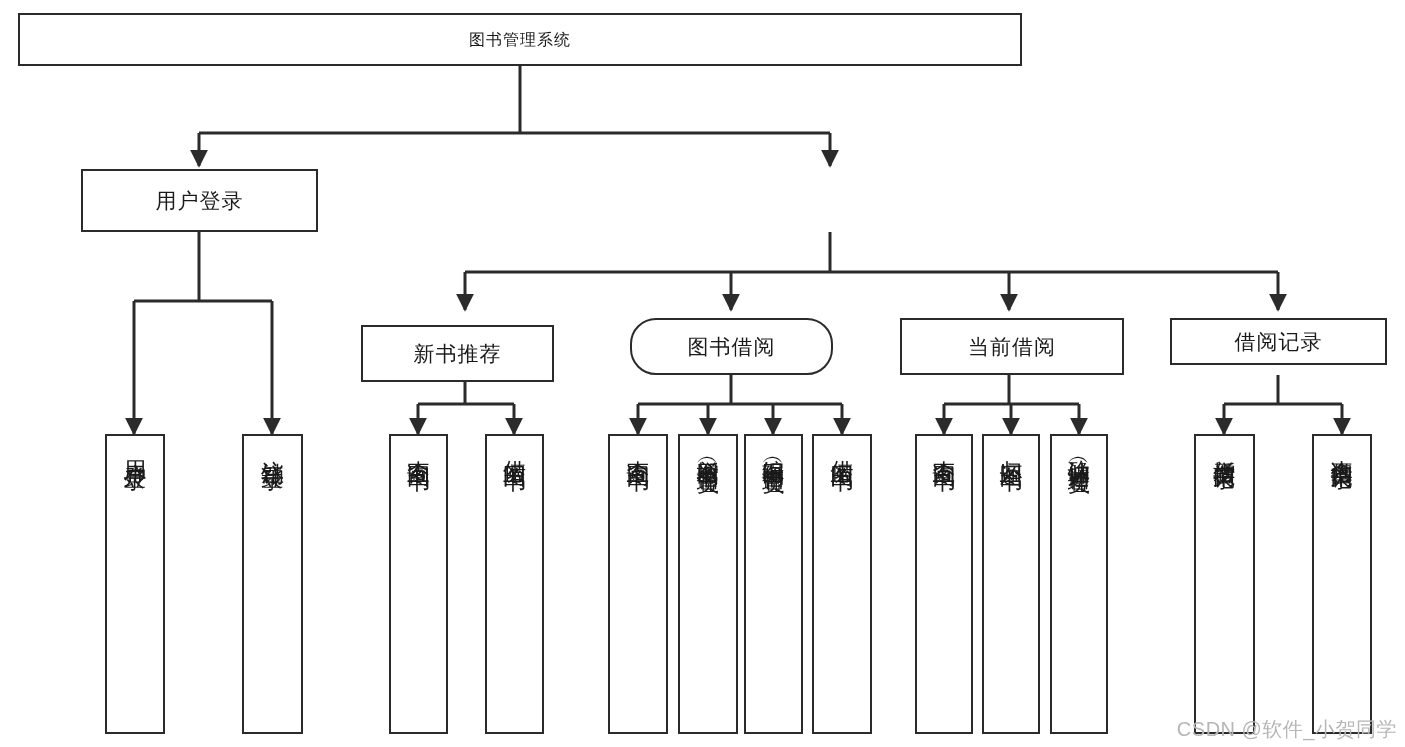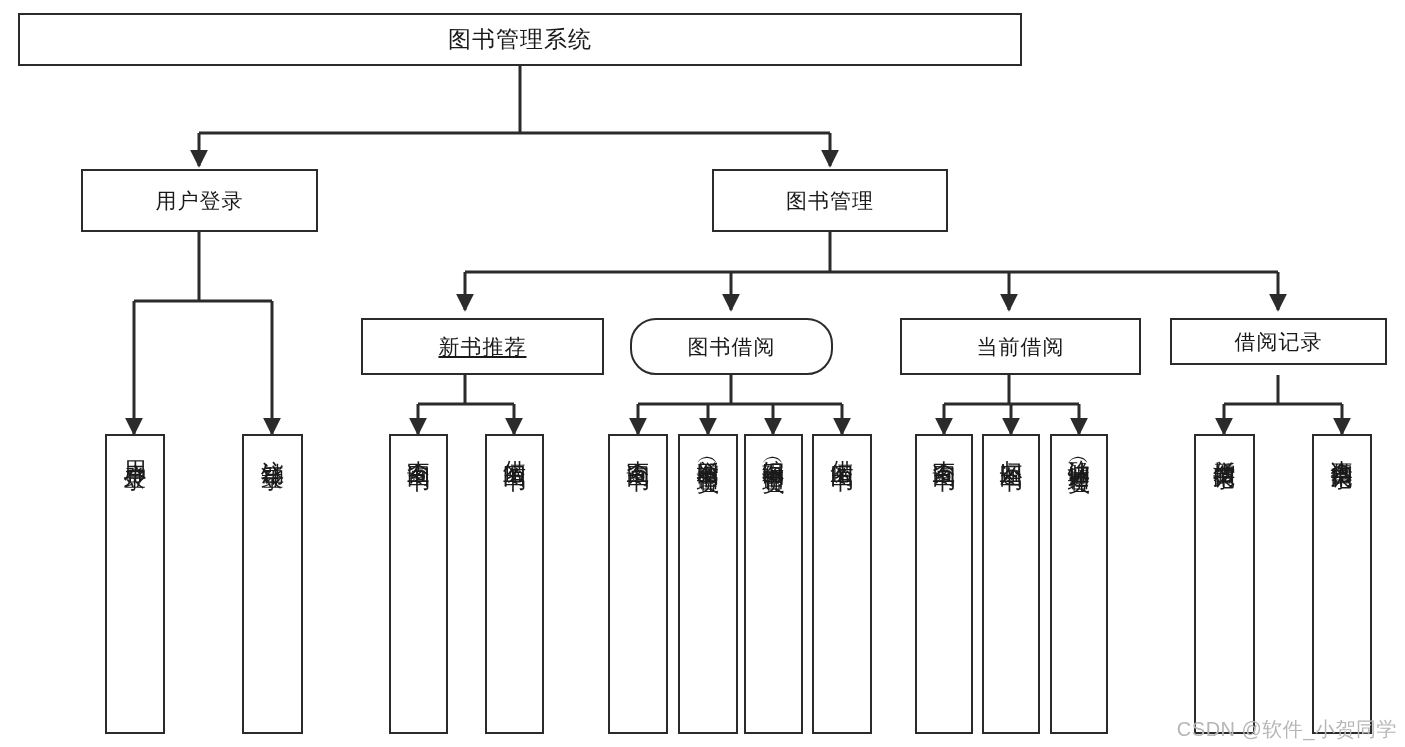--- a/index.html
+++ b/index.html
@@ -54,21 +54,21 @@
     font-size: 23px;
     line-height: 1.25;
     letter-spacing: 3px;
     margin: 0 auto;
   }
   .node.vert.tall .label {
     font-size: 22px;
     letter-spacing: 2px;
   }
   #root-node .label {
-    font-size: 23px;
+    font-size: 16px;
   }
   .watermark {
     position: absolute;
     right: 8px;
     bottom: 4px;
     font-size: 20px;
     color: #b6b6b6;
     white-space: nowrap;
     letter-spacing: 0.5px;
     text-align: right;
@@ -130,33 +130,30 @@
   </svg>
 
   <div class="node horiz" id="root-node" style="left:18px; top:13px; width:1004px; height:53px;">
     <span class="label">图书管理系统</span>
   </div>
 
   <div class="node horiz" style="left:81px; top:169px; width:237px; height:63px;">
     <span class="label">用户登录</span>
   </div>
 
-  <div class="node horiz" style="left:712px; top:169px; width:236px; height:63px;">
-    <span class="label">图书管理</span>
-  </div>
-
-  <div class="node horiz" style="left:361px; top:318px; width:243px; height:57px;text-decoration:underline;">
+
+  <div class="node horiz" style="left:361px; top:325px; width:193px; height:57px;">
     <span class="label">新书推荐</span>
   </div>
 
   <div class="node horiz" style="left:630px; top:318px; width:203px; height:57px;border-radius:26px;">
     <span class="label">图书借阅</span>
   </div>
 
-  <div class="node horiz" style="left:900px; top:318px; width:241px; height:57px;">
+  <div class="node horiz" style="left:900px; top:318px; width:224px; height:57px;">
     <span class="label">当前借阅</span>
   </div>
 
   <div class="node horiz" style="left:1170px; top:318px; width:217px; height:47px;">
     <span class="label">借阅记录</span>
   </div>
 
   <div class="node vert" style="left:105px; top:434px; width:60px; height:300px;">
     <span class="label">用户登录</span>
   </div>

